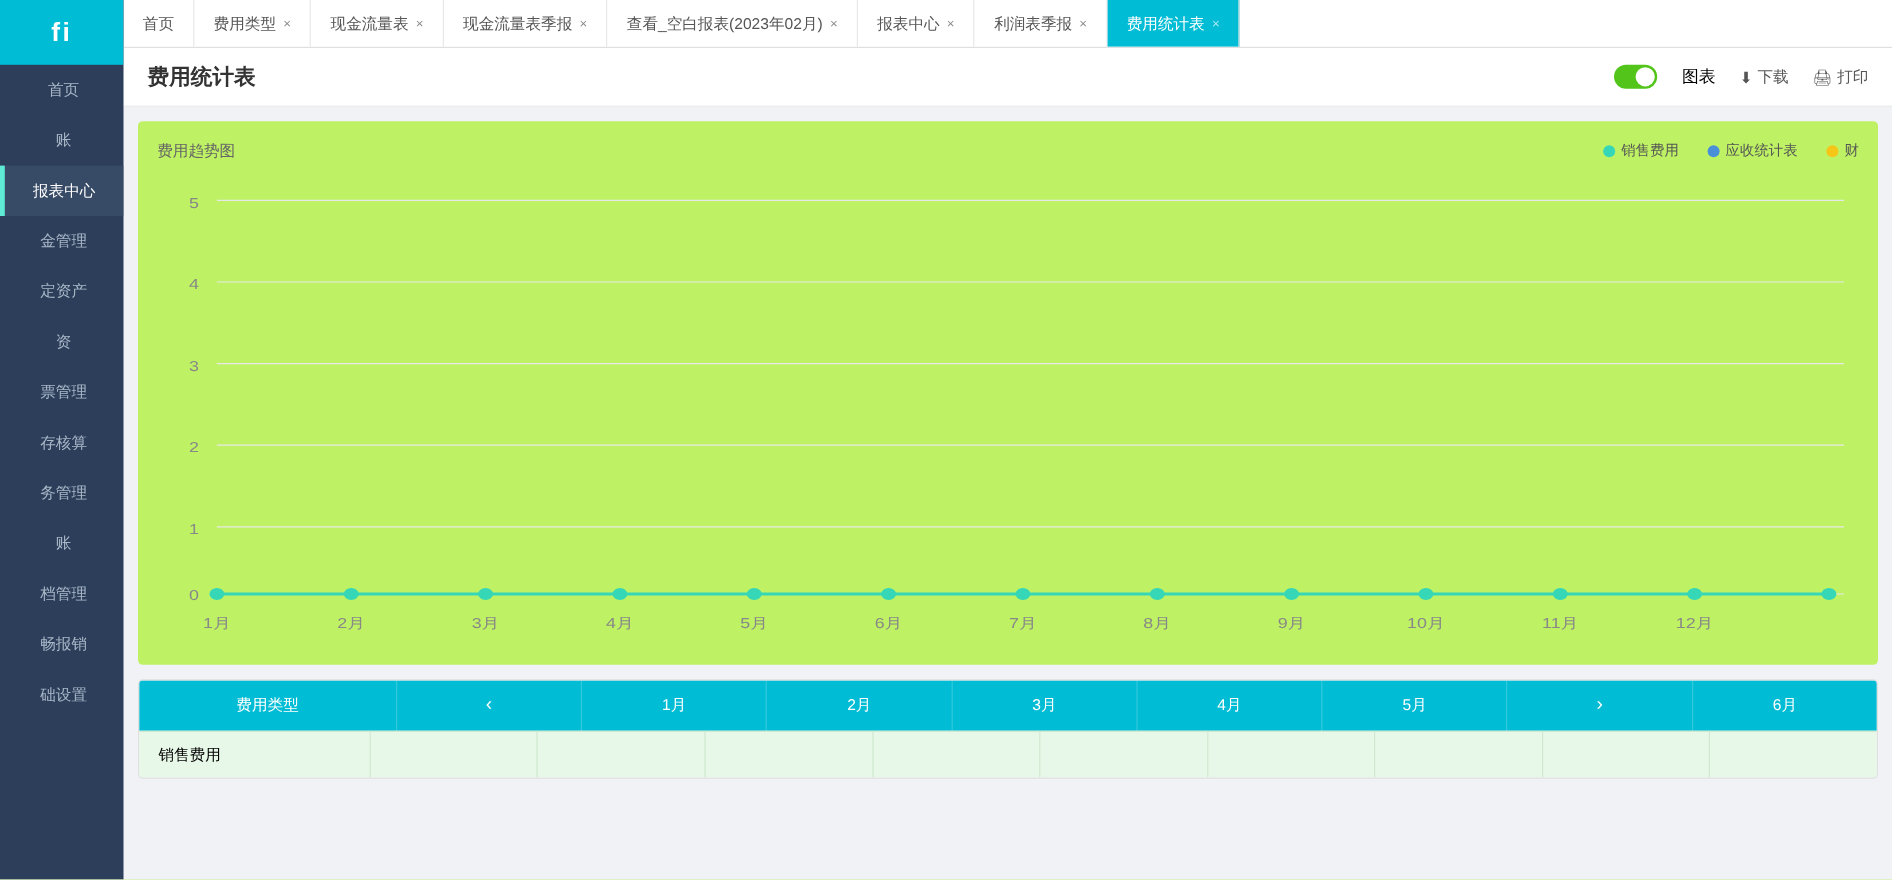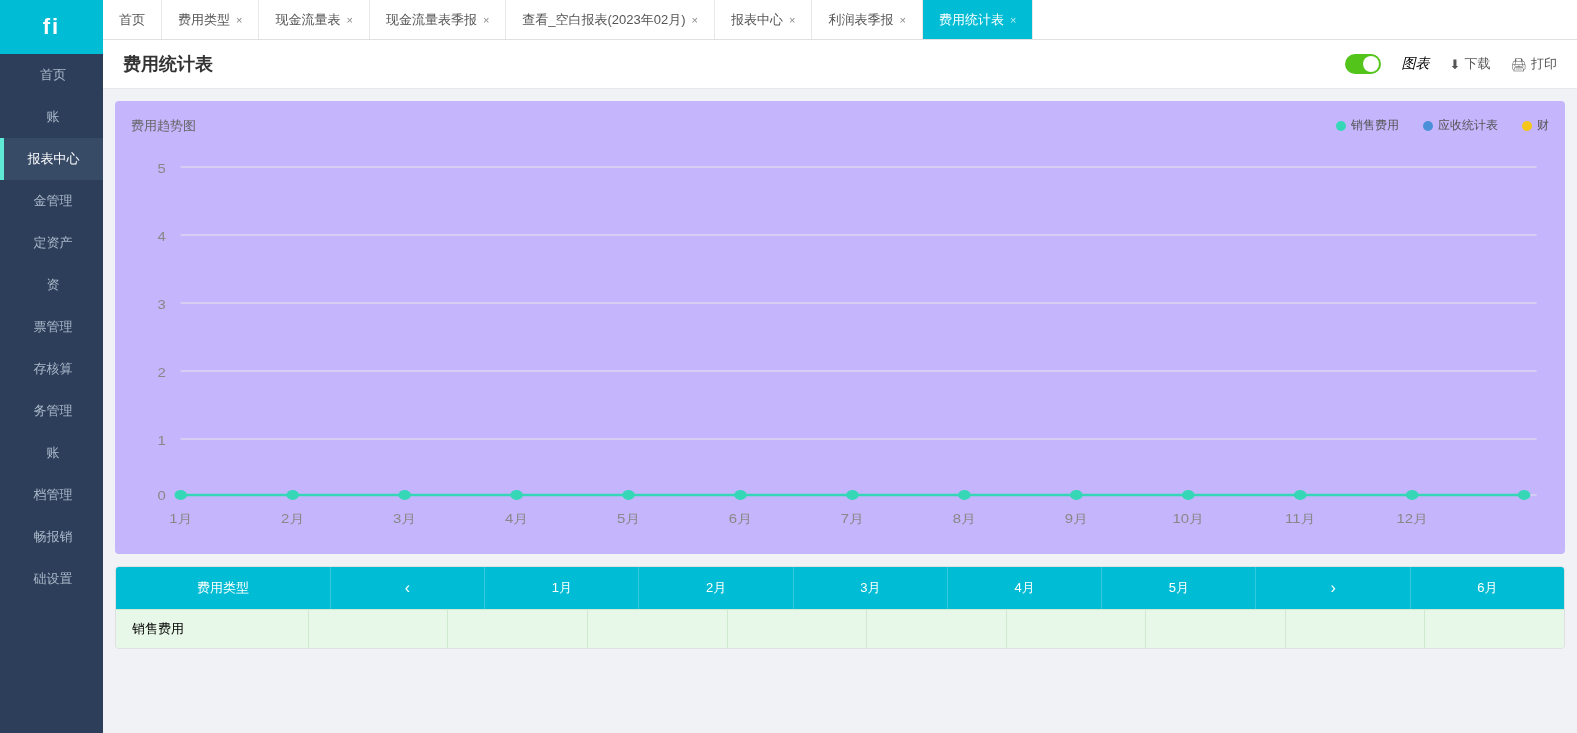--- a/index.html
+++ b/index.html
@@ -93,21 +93,20 @@
     }
     .header-actions {
       display: flex;
       align-items: center;
       gap: 20px;
     }
     .toggle-wrap {
       display: flex;
       align-items: center;
       gap: 21px;
-      font-style: italic;
     }
     .toggle {
       width: 36px;
       height: 20px;
       background: #52c41a;
       border-radius: 10px;
       position: relative;
       cursor: pointer;
     }
     .toggle::after {
@@ -124,21 +123,21 @@
       display: flex;
       align-items: center;
       gap: 4px;
       color: #555;
       cursor: pointer;
       font-size: 13px;
     }
 
     
     .chart-section {
-      background: #c4b5fd;
+      background: #bef264;
       margin: 12px;
       padding: 16px;
       border-radius: 4px;
     }
     .chart-title {
       font-size: 13px;
       color: #666;
       margin-bottom: 10px;
     }
     .chart-legend {

